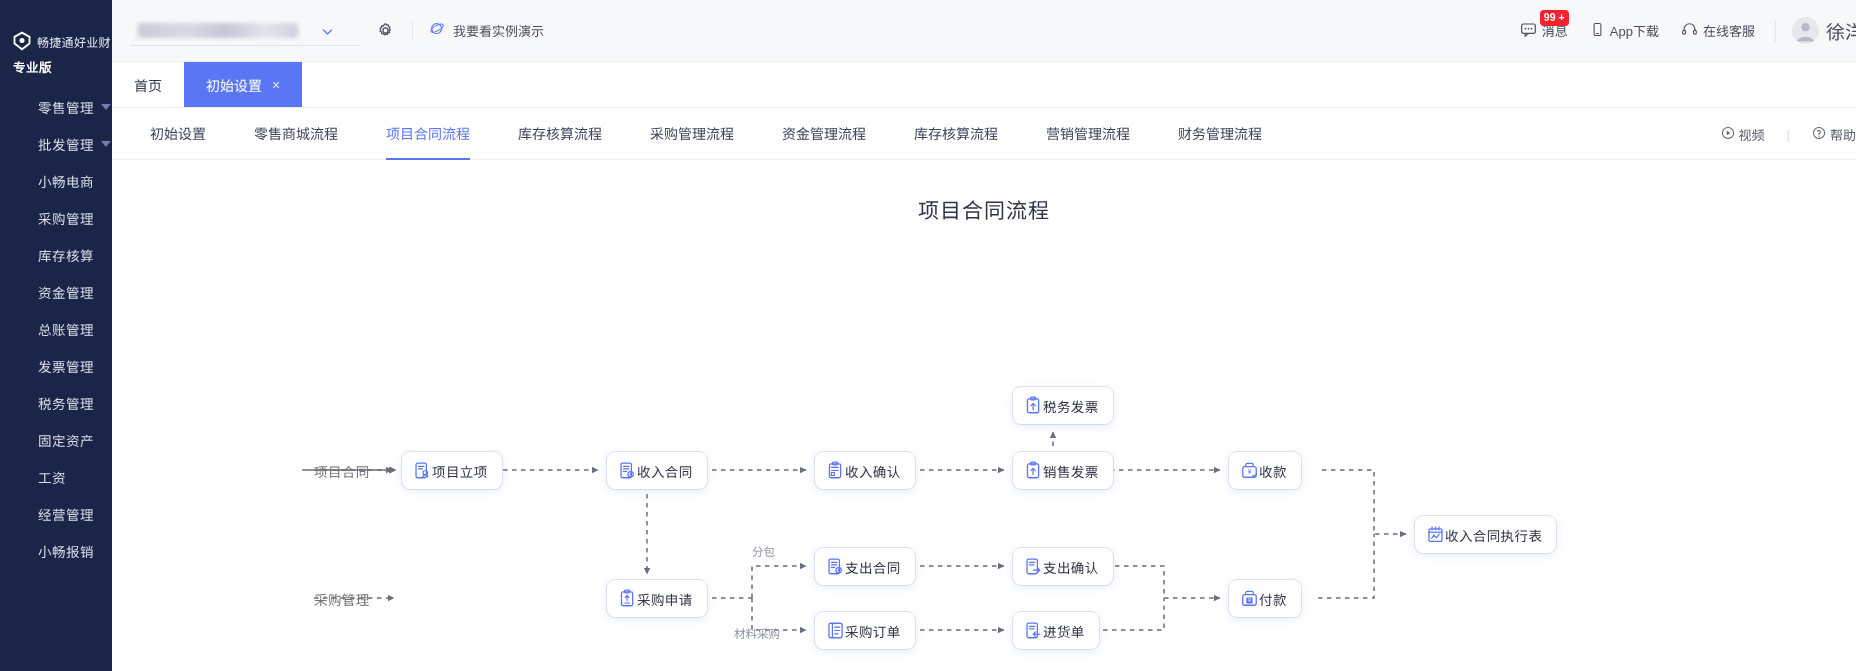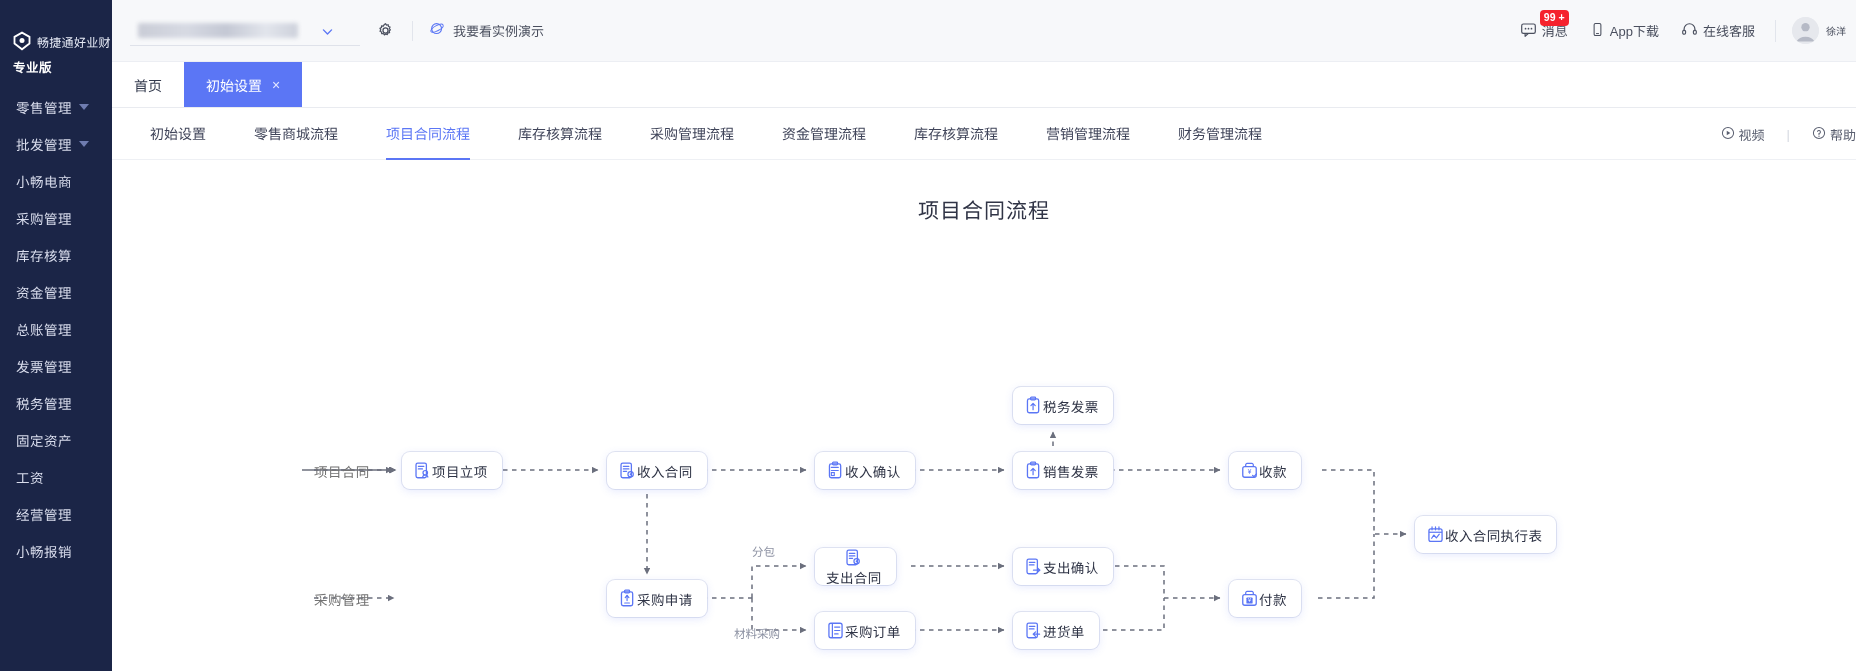--- a/index.html
+++ b/index.html
@@ -31,21 +31,21 @@
   }
   .logo-text {
     color: #e6eaf5; font-size: 12px; letter-spacing: .3px;
     white-space: nowrap; overflow: hidden; text-overflow: clip;
     max-width: 78px;
   }
   .logo-sub {
     color: #ffffff; font-size: 12.5px; font-weight: bold;
     margin-top: 6px; margin-left: 1px; letter-spacing: .5px;
   }
-  .nav-list { width: 112px; margin-top: 6px; }
+  .nav-list { width: 112px; margin-top: 6px; padding-left: 22px; }
   .nav-item {
     height: 37px; display: flex; align-items: center;
     justify-content: flex-start; padding-left: 16px;
     color: #d8dcec; font-size: 13.5px; letter-spacing: .5px;
     cursor: pointer; white-space: nowrap;
   }
   .caret {
     margin-left: 7px; width: 0; height: 0;
     border-left: 5px solid transparent; border-right: 5px solid transparent;
     border-top: 6px solid #6f7cb0;
@@ -94,21 +94,21 @@
     height: 16px; min-width: 28px; padding: 0 4px; border-radius: 4px;
     text-align: center; font-weight: bold; white-space: nowrap;
   }
   .hdr-sep { width: 1px; height: 22px; background: #e2e5ec; margin-left: 20px; }
   .avatar {
     width: 27px; height: 27px; border-radius: 50%; background: #e6e8ed;
     margin-left: 16px; display: flex; align-items: center; justify-content: center;
     overflow: hidden;
   }
   .user-name {
-    color: #4a4f5e; font-size: 10px; margin-left: 7px;
+    color: #4a4f5e; font-size: 19px; margin-left: 7px;
     white-space: nowrap; overflow: hidden; width: 30px;
   }
 
   
   .pagetabs {
     position: absolute; left: 112px; top: 62px; width: 1744px; height: 46px;
     background: #ffffff; display: flex; align-items: stretch;
     border-bottom: 1px solid #e9ebf0;
   }
   .ptab {
@@ -493,21 +493,21 @@
           <div class="node" style="left: 495px; top: 356px;">
             <span class="nicon"><svg width="19" height="19" viewBox="0 0 22 22">
                 <rect x="4" y="3.4" width="13" height="16" rx="2" fill="none" stroke="#5b76f5" stroke-width="1.5"></rect>
                 <rect x="7.6" y="1.4" width="5.8" height="3.2" rx="1" fill="none" stroke="#5b76f5" stroke-width="1.4"></rect>
                 <line x1="10.5" y1="7.4" x2="10.5" y2="13.4" stroke="#5b76f5" stroke-width="1.4" stroke-linecap="round"></line>
                 <line x1="7.8" y1="16.2" x2="13.2" y2="16.2" stroke="#5b76f5" stroke-width="1.4" stroke-linecap="round"></line>
                 <path d="M8.4 10 L10.5 7.4 L12.6 10" fill="none" stroke="#5b76f5" stroke-width="1.4" stroke-linecap="round" stroke-linejoin="round"></path>
               </svg></span>
             <span class="nlabel">采购申请</span>
           </div>
-          <div class="node" style="left: 703px; top: 324px; flex-direction: column;">
+          <div class="node" style="left: 703px; top: 324px;">
             <span class="nicon"><svg width="19" height="19" viewBox="0 0 22 22">
                 <rect x="3.5" y="2.4" width="12" height="17" rx="2" fill="none" stroke="#5b76f5" stroke-width="1.5"></rect>
                 <line x1="6.2" y1="6.2" x2="12.6" y2="6.2" stroke="#5b76f5" stroke-width="1.4" stroke-linecap="round"></line>
                 <line x1="6.2" y1="9.2" x2="12.6" y2="9.2" stroke="#5b76f5" stroke-width="1.4" stroke-linecap="round"></line>
                 <line x1="6.2" y1="12" x2="10" y2="12" stroke="#5b76f5" stroke-width="1.4" stroke-linecap="round"></line>
                 <circle cx="14.6" cy="15.4" r="3.1" fill="none" stroke="#5b76f5" stroke-width="1.4"></circle>
                 <circle cx="14.6" cy="15.4" r="1.1" fill="#5b76f5"></circle>
               </svg></span>
             <span class="nlabel">支出合同</span>
           </div>

